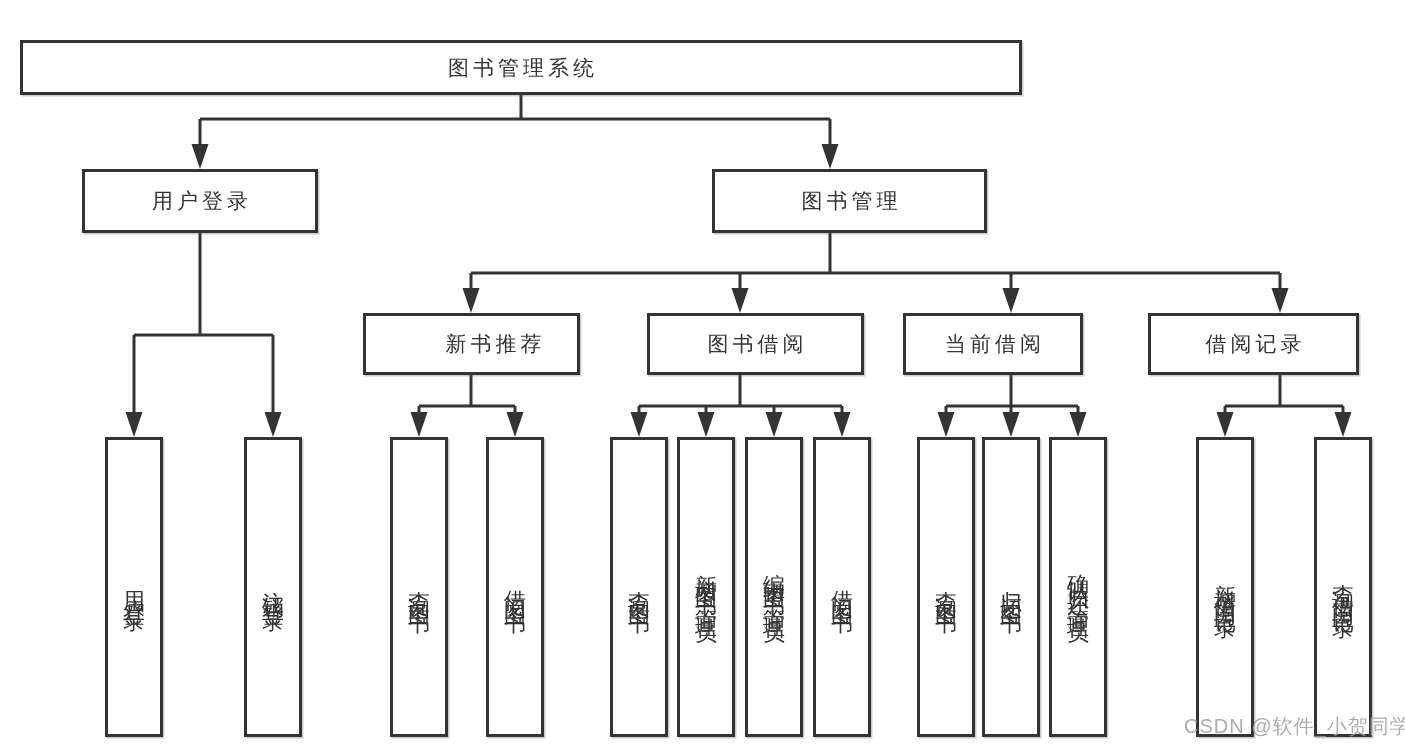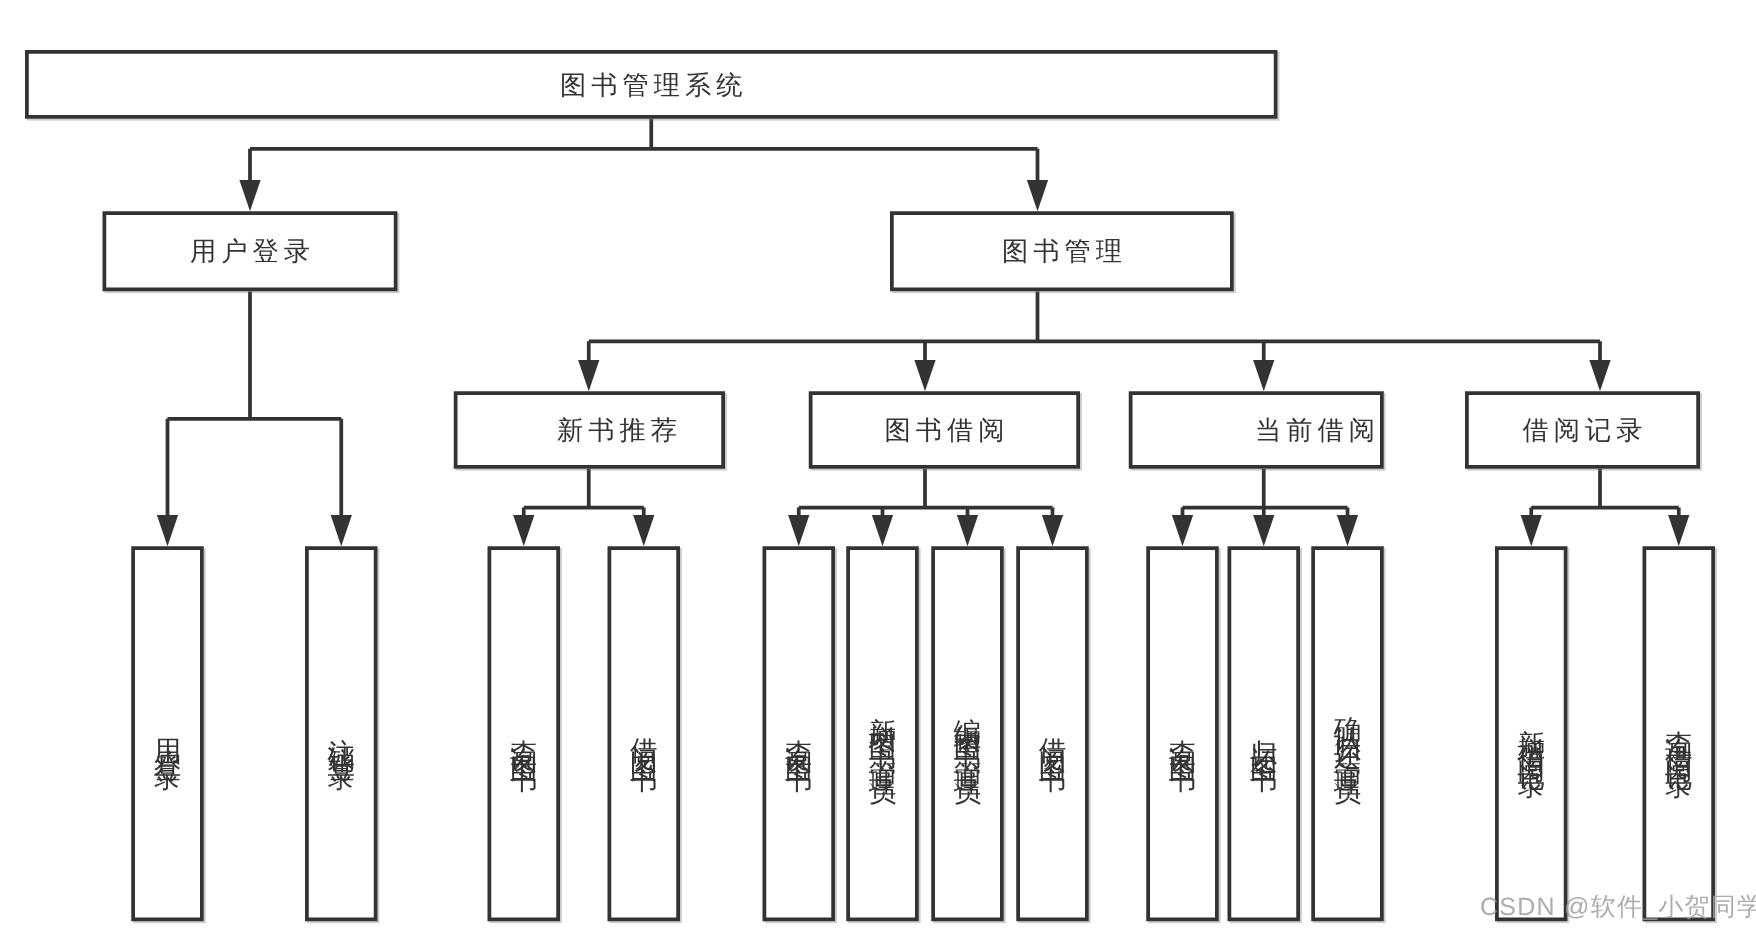--- a/index.html
+++ b/index.html
@@ -111,24 +111,24 @@
   <div class="box" style="left:712px; top:169px; width:275px; height:64px;">
     <span class="hlabel">图书管理</span>
   </div>
 
   <div class="box" style="left:363px; top:313px; width:217px; height:62px;padding-left:44px;">
     <span class="hlabel">新书推荐</span>
   </div>
   <div class="box" style="left:632px; top:313px; width:217px; height:62px;margin-left:15px;">
     <span class="hlabel">图书借阅</span>
   </div>
-  <div class="box" style="left:903px; top:313px; width:204px; height:62px;justify-content:flex-end;">
+  <div class="box" style="left:903px; top:313px; width:180px; height:62px;">
     <span class="hlabel">当前借阅</span>
   </div>
-  <div class="box" style="left:1172px; top:313px; width:188px; height:62px;">
+  <div class="box" style="left:1148px; top:313px; width:211px; height:62px;">
     <span class="hlabel">借阅记录</span>
   </div>
 
   <div class="box" style="left:105px; top:437px; width:58px; height:300px;">
     <span class="vlabel">用户登录</span>
   </div>
   <div class="box" style="left:244px; top:437px; width:58px; height:300px;">
     <span class="vlabel">注销登录</span>
   </div>
 

